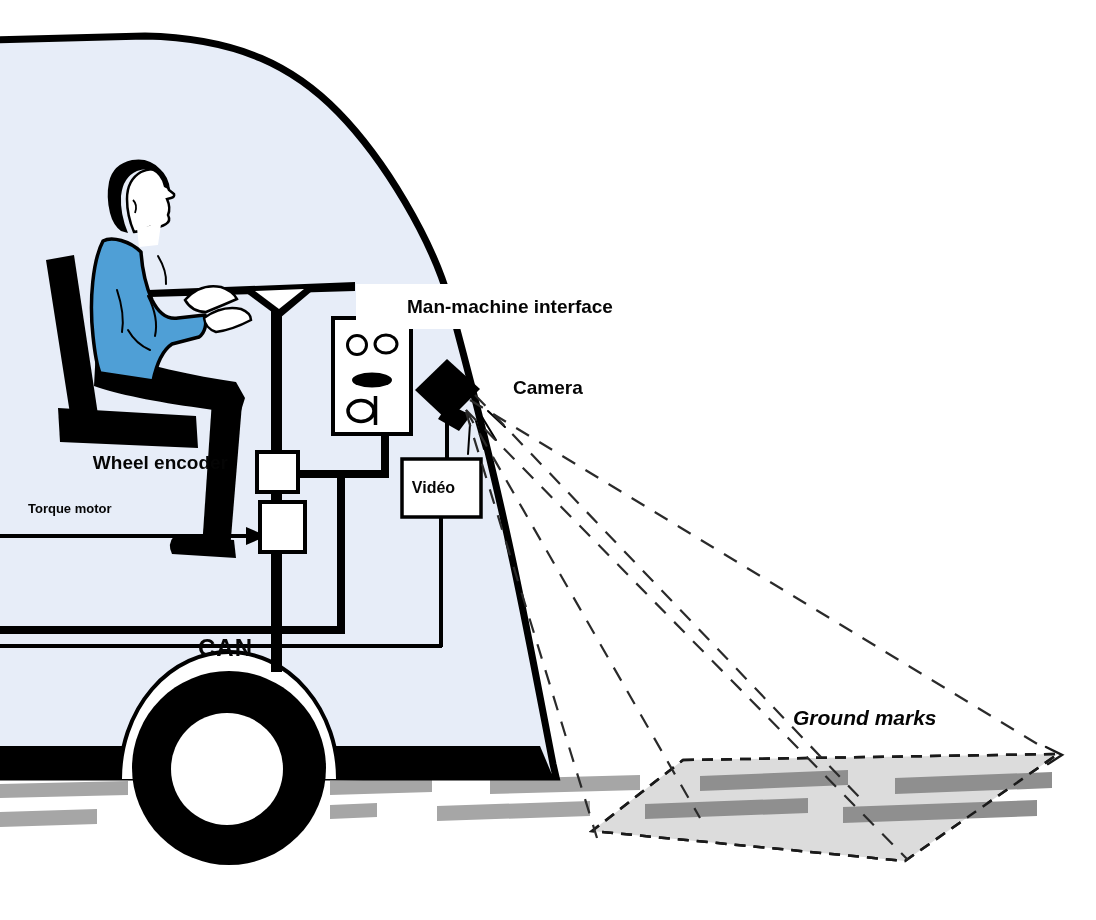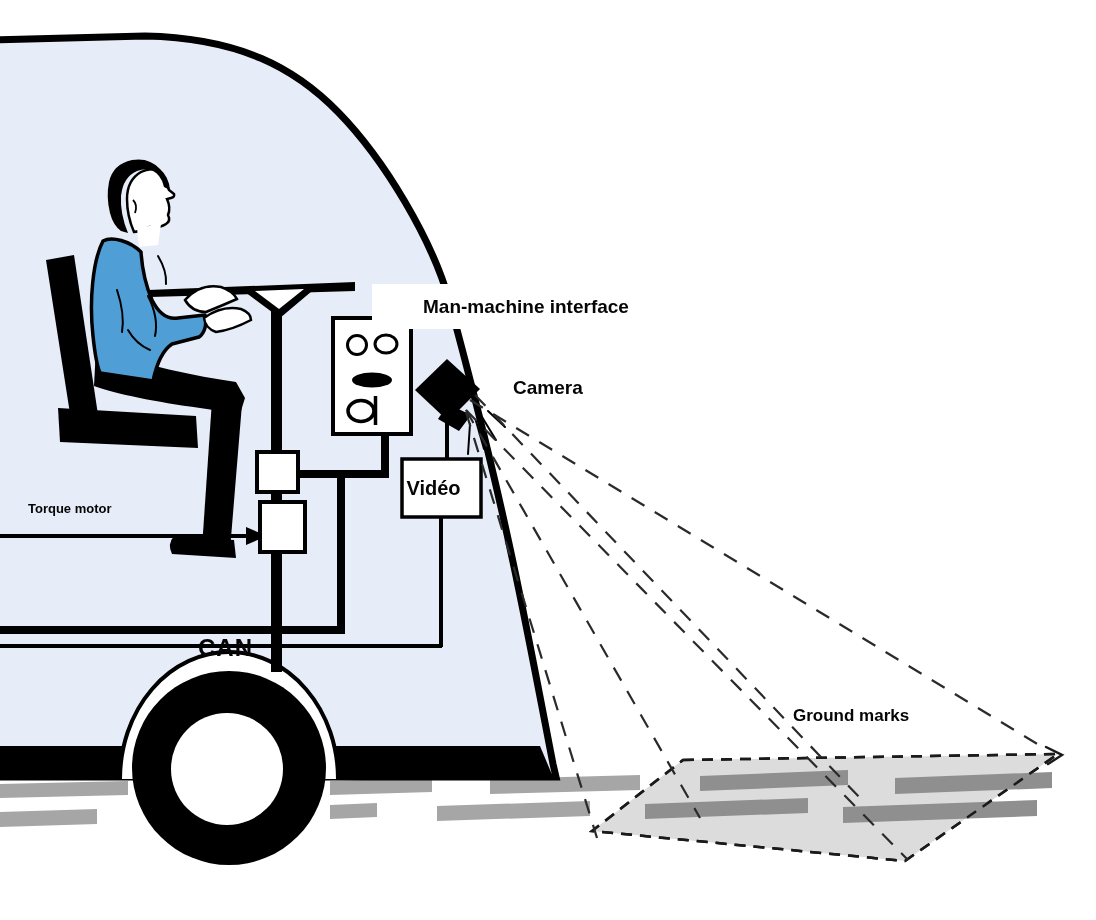--- a/index.html
+++ b/index.html
@@ -6,30 +6,30 @@
   #stage {
     position:relative; width:1096px; height:920px; overflow:hidden;
     background:#ffffff;
     font-family:"Liberation Sans", sans-serif;
   }
   #scene { position:absolute; left:0; top:0; }
   .lbl {
     position:absolute; font-weight:bold; color:#050505;
     white-space:nowrap; z-index:5;
   }
-  #lbl-mmi { left:372px; top:284px; width:308px; height:45px; line-height:45px;
+  #lbl-mmi { left:356px; top:284px; width:308px; height:45px; line-height:45px;
              text-align:center; background:#ffffff; font-size:19px; }
   #lbl-camera { left:513px; top:377px; font-size:19px; }
   #lbl-wheel-encoder { left:28px; top:452px; width:200px; text-align:right; font-size:19px; }
   #lbl-torque-motor  { left:28px; top:501px; width:202px; font-size:13px; }
   #lbl-it-network    { left:28px; top:560px; width:207px; text-align:right; font-size:19px; }
   #lbl-can           { left:28px; top:590px; width:225px; text-align:right; font-size:24px; letter-spacing:1px;margin-top:44px; }
   #lbl-video { left:402px; top:459px; width:63px; height:58px; line-height:58px;
-               text-align:center; font-size:20px; }
-  #lbl-ground-marks { left:793px; top:706px; font-size:17px; }
+               text-align:center; font-size:16px; }
+  #lbl-ground-marks { left:793px; top:706px; font-size:21px;font-style:italic; }
 </style>
 </head>
 <body>
 
 <div id="stage">
 
 <svg id="scene" width="1096" height="920" viewBox="0 0 1096 920" xmlns="http://www.w3.org/2000/svg">
 
   <g fill="#a6a6a6">
     <polygon points="0,784 128,781 128,795 0,798"></polygon>
@@ -162,17 +162,18 @@
     <line x1="466" y1="410" x2="908" y2="860"></line>
     <line x1="470" y1="400" x2="1044" y2="748"></line>
   </g>
   <g stroke="#1a1a1a" stroke-width="2.5" fill="none" stroke-linecap="round">
     <path d="M 1046,747 L 1062,755 L 1048,764"></path>
   </g>
 </svg>
 
   <div class="lbl" id="lbl-mmi">Man-machine interface</div>
   <div class="lbl" id="lbl-camera">Camera</div>
+  <div class="lbl" id="lbl-wheel-encoder">Wheel encoder</div>
   <div class="lbl" id="lbl-torque-motor">Torque motor</div>
   <div class="lbl" id="lbl-can">CAN</div>
   <div class="lbl" id="lbl-video">Vidéo</div>
   <div class="lbl" id="lbl-ground-marks">Ground marks</div>
 </div>
 
 </body></html>

